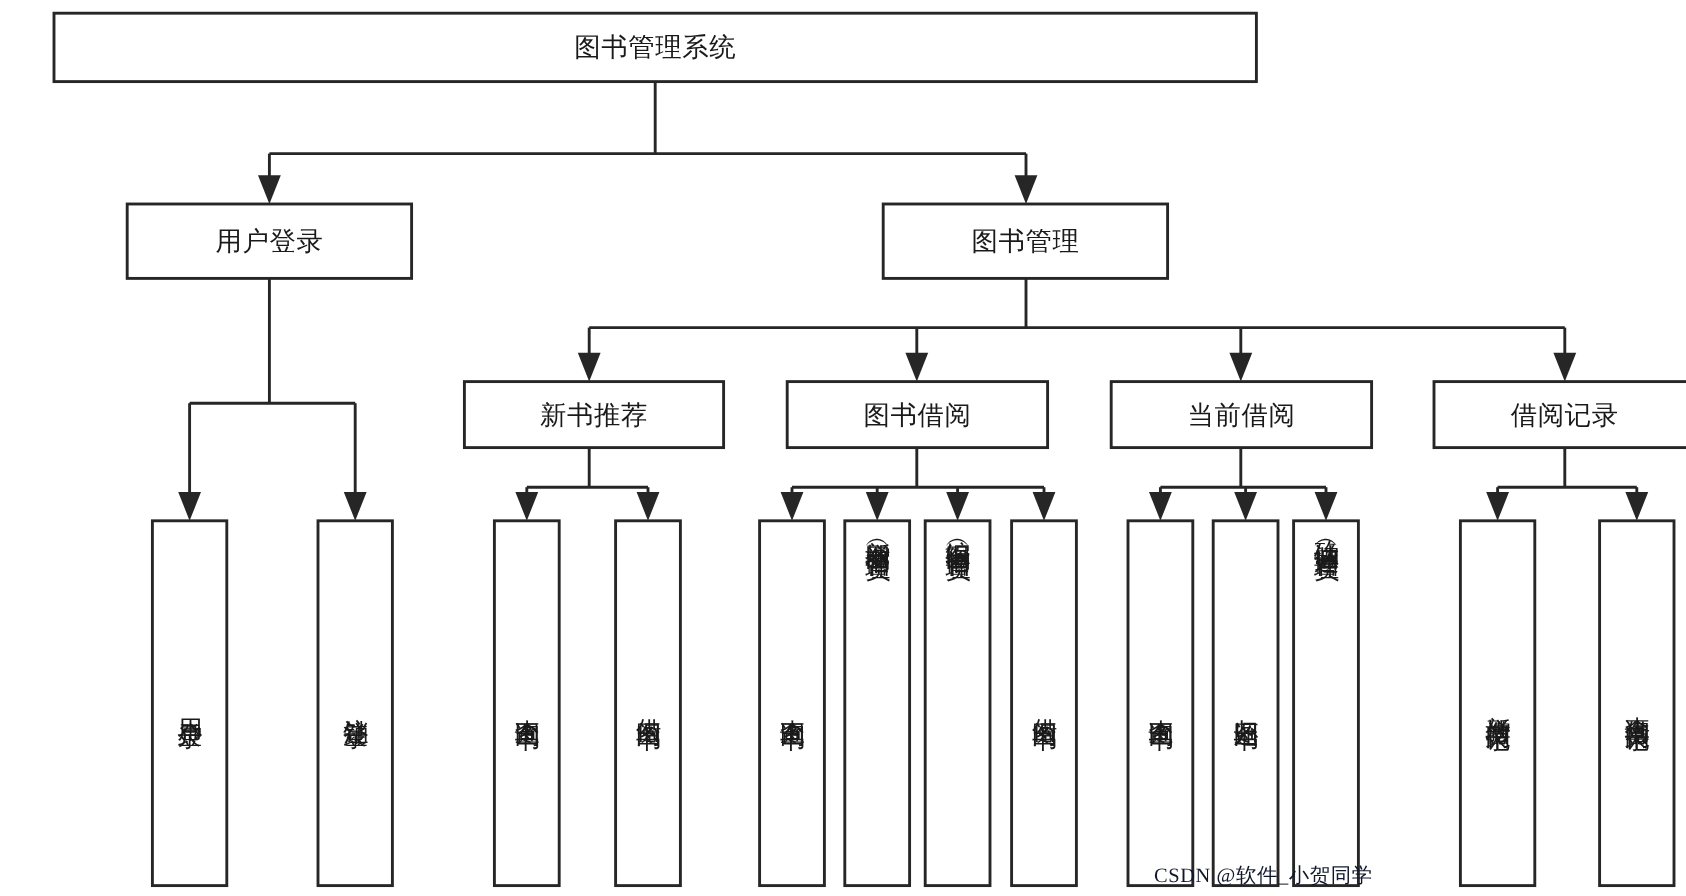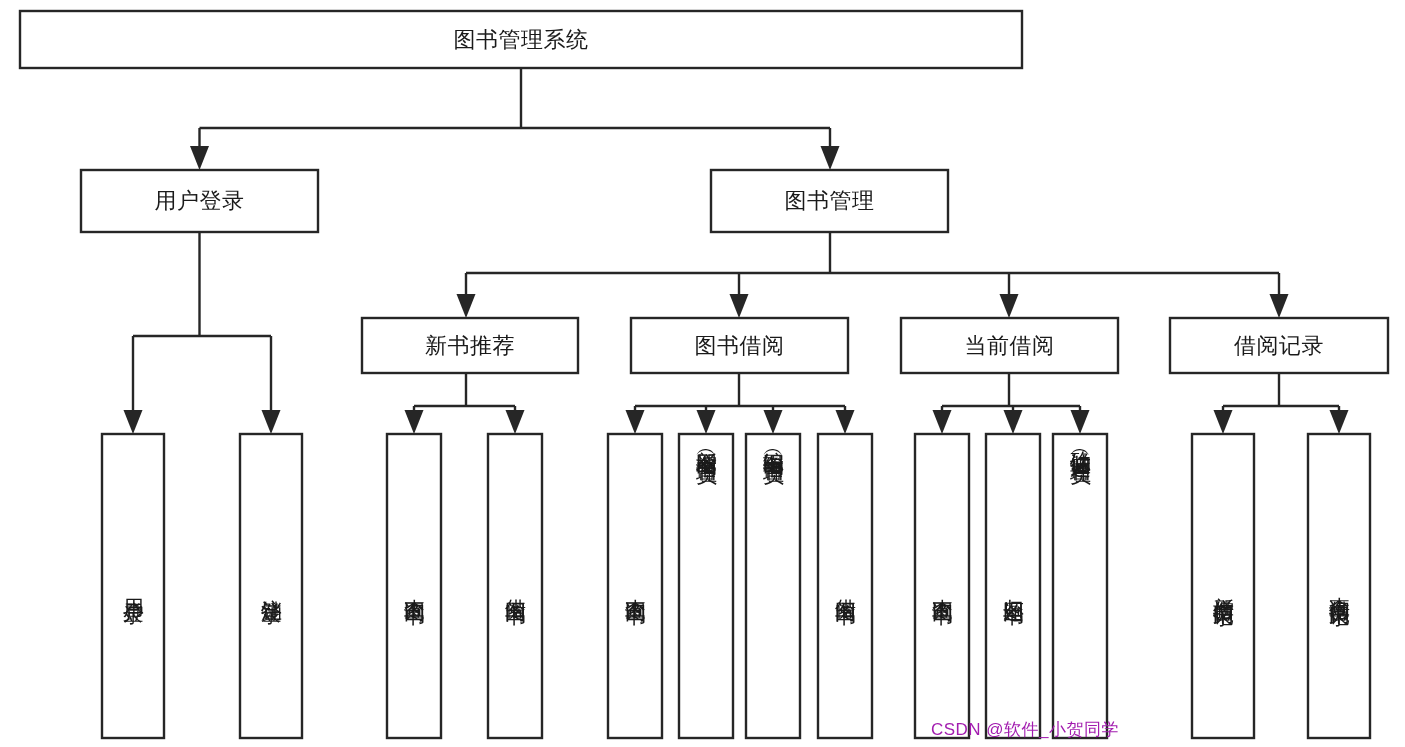--- a/index.html
+++ b/index.html
@@ -12,20 +12,21 @@
     width: 1405px;
     height: 747px;
     font-family: "DejaVu Sans", "Liberation Sans", sans-serif;
     overflow: hidden;
   }
   #diagram-root {
     position: relative;
     width: 1127px;
     height: 747px;
     background: #ffffff;
+    margin-left: 25px;
   }
   svg#diagram-svg {
     position: absolute;
     left: 0;
     top: 0;
     width: 1405px;
     height: 747px;
     display: block;
   }
   .node-box {
@@ -65,23 +66,23 @@
     justify-content: center;
     text-align: center;
     white-space: nowrap;
     pointer-events: none;
     user-select: none;
   }
   .watermark {
     position: absolute;
     right: 8px;
     bottom: 6px;
-    font-family: Liberation Sans, sans-serif;
+    font-family: Liberation Serif, serif;
     font-size: 17px;
-    color: #a21caf;
+    color: #0f172a;
     letter-spacing: 0.5px;
     white-space: nowrap;
   }
 </style>
 </head>
 <body>
 
 <div id="diagram-root">
 
   <svg id="diagram-svg" viewBox="0 0 1405 747">

